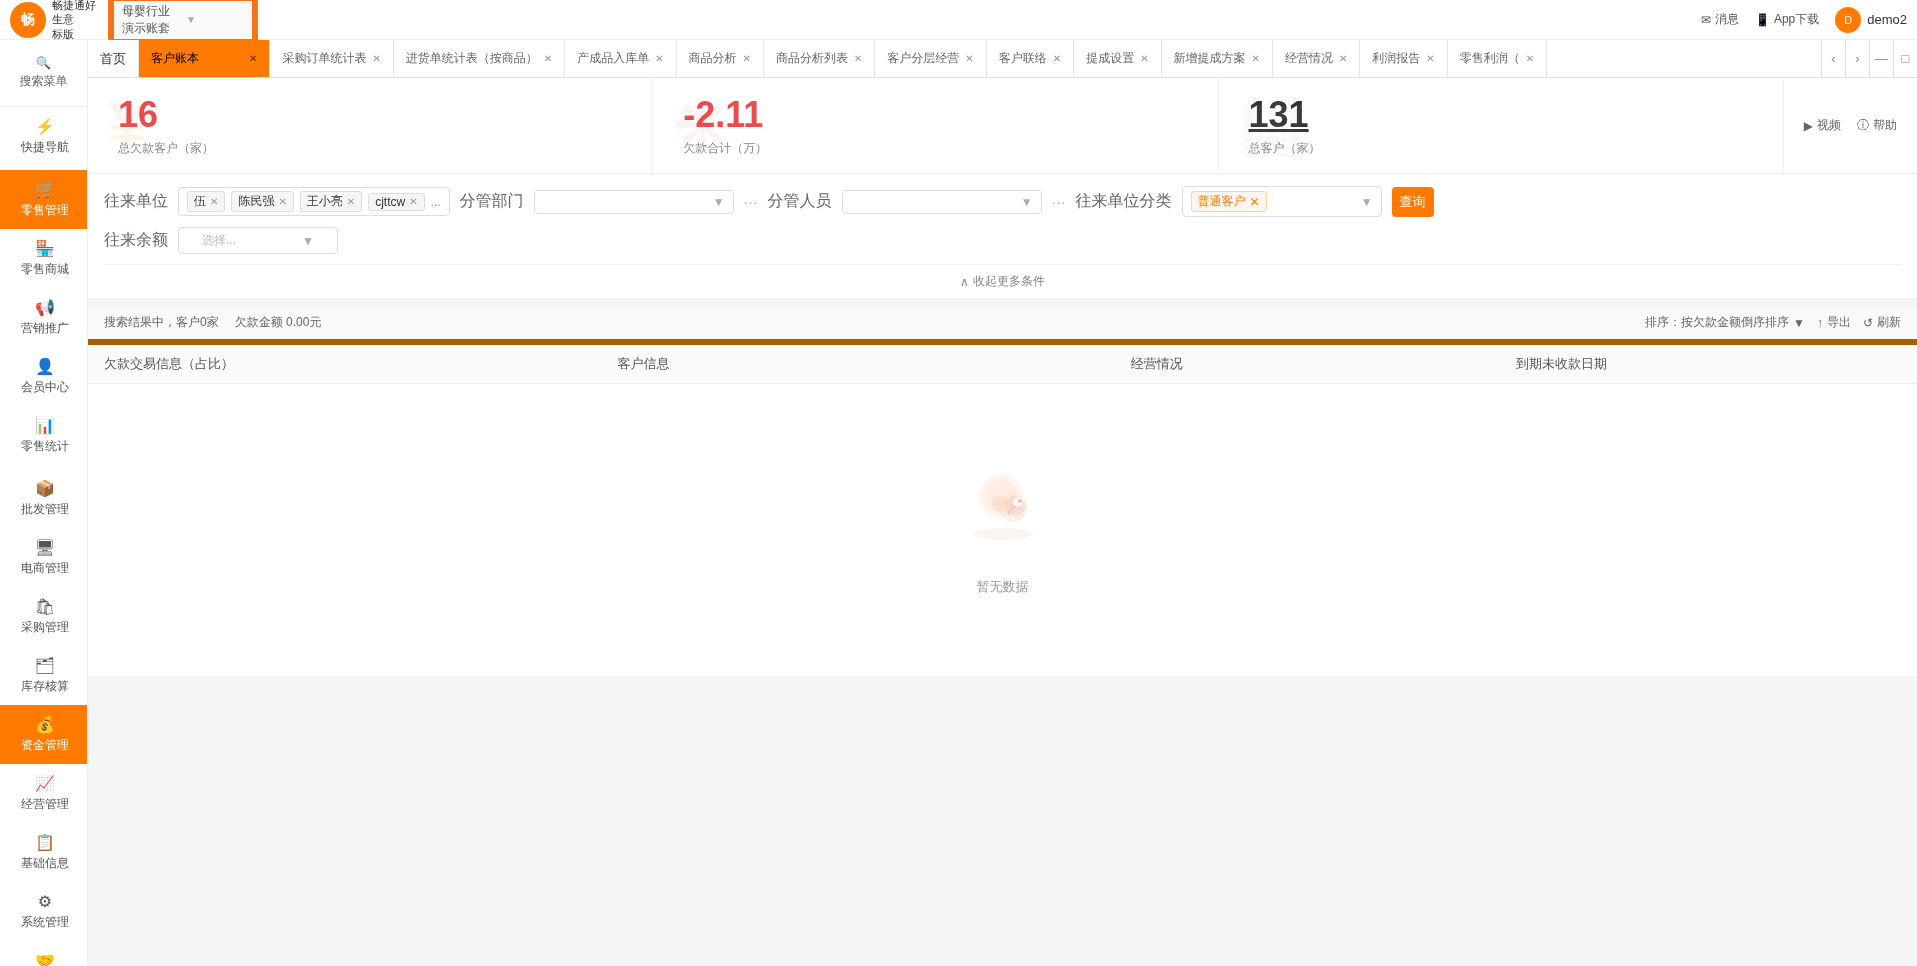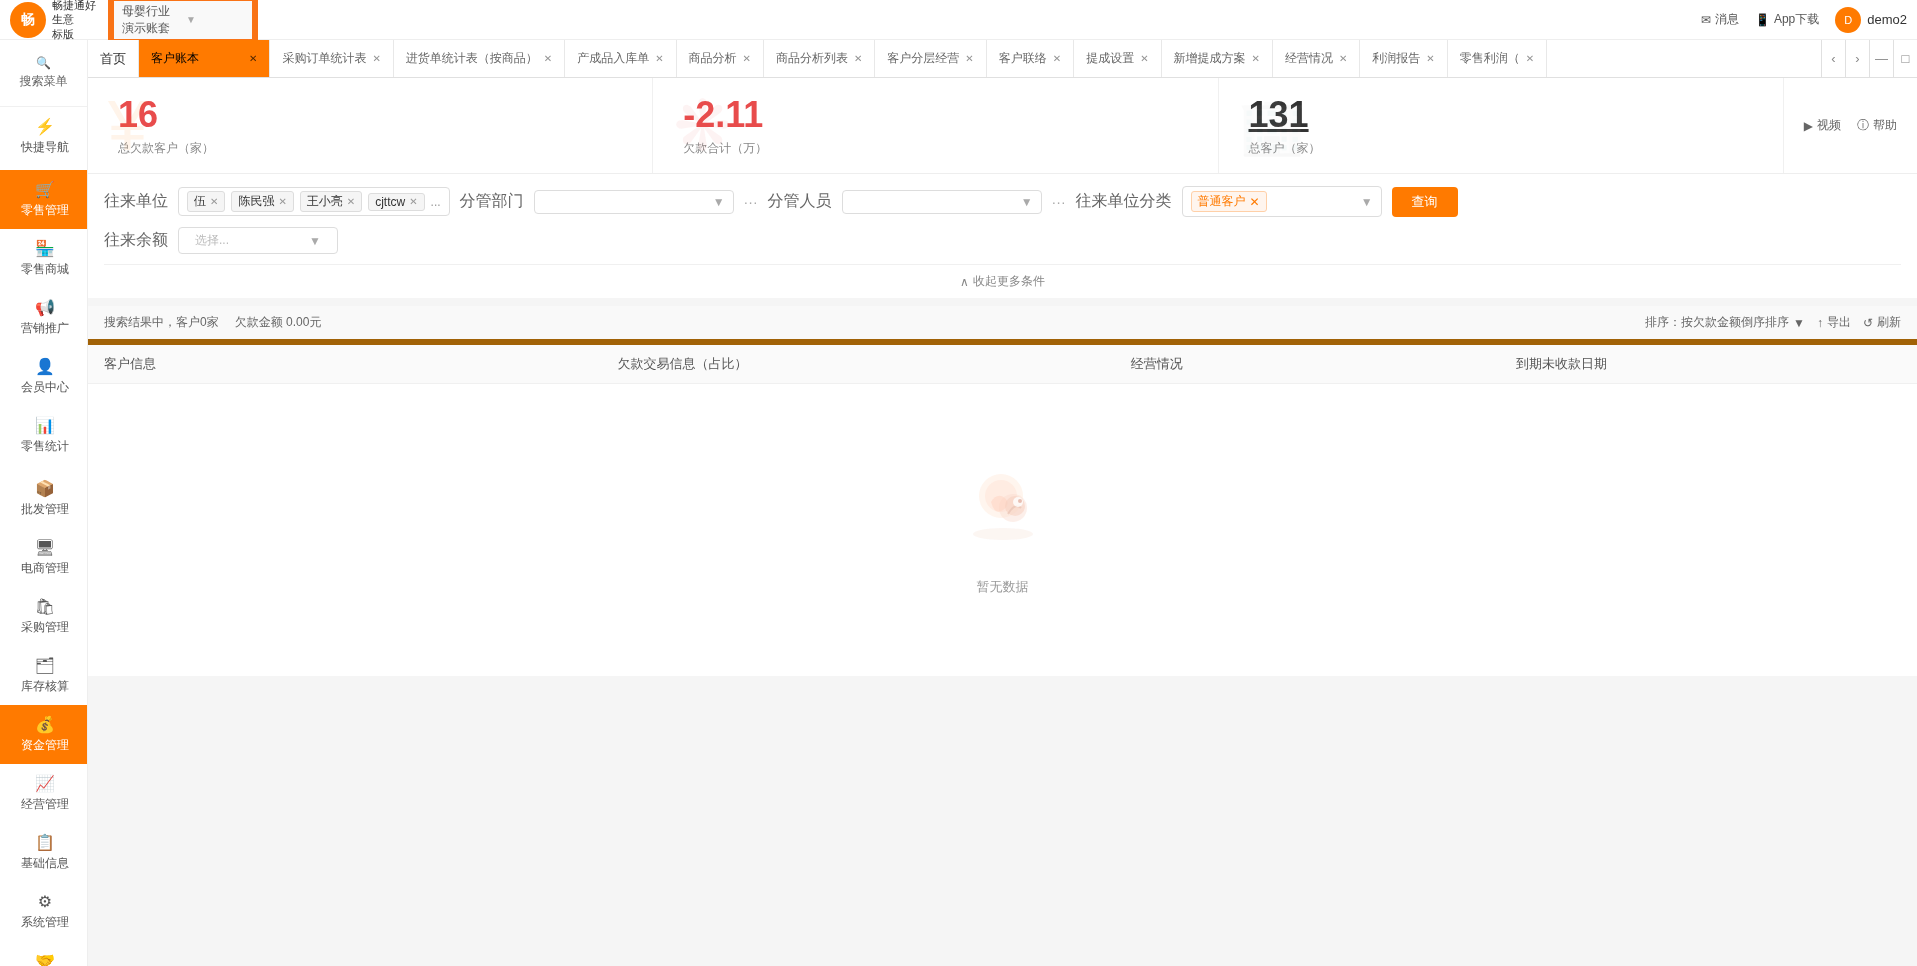--- a/index.html
+++ b/index.html
@@ -62,24 +62,24 @@
     .filter-bar { background: #fff; padding: 12px 16px 0; margin-bottom: 8px; }
     .filter-row { display: flex; align-items: center; flex-wrap: wrap; gap: 10px; margin-bottom: 10px; }
     .filter-label { font-size: 16px; color: #666; white-space: nowrap; }
     .filter-tags { display: flex; align-items: center; flex-wrap: wrap; gap: 6px; border: 1px solid #ddd; border-radius: 4px; padding: 3px 8px; min-height: 28px; min-width: 200px; }
     .filter-tag { display: flex; align-items: center; background: #f5f5f5; border: 1px solid #ddd; border-radius: 3px; padding: 1px 6px; font-size: 12px; gap: 4px; }
     .filter-tag .tag-close { cursor: pointer; color: #999; font-size: 10px; }
     .filter-more { color: #999; cursor: pointer; font-size: 12px; }
     .filter-select { display: flex; align-items: center; border: 1px solid #ddd; border-radius: 4px; padding: 4px 8px; min-width: 180px; font-size: 12px; color: #555; cursor: pointer; background: #fff; }
     .filter-select .arrow { margin-left: auto; color: #aaa; }
     .filter-dots { color: #aaa; cursor: pointer; font-size: 14px; }
-    .filter-input { border: 1px solid #ddd; border-radius: 4px; padding: 4px 16px; font-size: 12px; color: #555; min-width: 160px; display: flex; align-items: center; cursor: pointer; }
+    .filter-input { border: 1px solid #ddd; border-radius: 4px; padding: 4px 23px; font-size: 12px; color: #555; min-width: 160px; display: flex; align-items: center; cursor: pointer; }
     .filter-input .arrow { margin-left: auto; color: #aaa; }
     .filter-tag-selected { display: flex; align-items: center; background: #fff5ee; border: 1px solid #ffd0a8; border-radius: 3px; padding: 1px 6px; font-size: 12px; gap: 4px; color: #ff7a00; }
-    .query-btn { background: #ff7a00; color: #fff; border: none; border-radius: 4px; padding: 6px 20px; font-size: 13px; cursor: pointer; }
+    .query-btn { background: #ff7a00; color: #fff; border: none; border-radius: 4px; padding: 6px 8px; font-size: 13px; cursor: pointer; }
     .collapse-btn { display: flex; align-items: center; justify-content: center; gap: 4px; font-size: 12px; color: #888; cursor: pointer; padding: 8px 0; border-top: 1px solid #f0f0f0; }
 
     
     .results-bar { display: flex; align-items: center; padding: 8px 16px; background: #f9f9f9; border-bottom: 6px solid #a16207; font-size: 12px; color: #666; }
     .results-bar .right { margin-left: auto; display: flex; align-items: center; gap: 12px; }
     .sort-select { display: flex; align-items: center; gap: 4px; cursor: pointer; color: #666; font-size: 12px; }
     .action-btn { display: flex; align-items: center; gap: 4px; cursor: pointer; color: #666; font-size: 12px; }
 
     
     .table-wrap { background: #fff; }
@@ -373,22 +373,22 @@
           </div>
           <div class="action-btn">
             <span>↺</span>
             <span>刷新</span>
           </div>
         </div>
       </div>
 
       <div class="table-wrap">
         <div class="table-header">
+          <div class="table-header-cell">欠款交易信息（占比）</div>
           <div class="table-header-cell">客户信息</div>
-          <div class="table-header-cell">欠款交易信息（占比）</div>
           <div class="table-header-cell">经营情况</div>
           <div class="table-header-cell">到期未收款日期</div>
         </div>
 
         <div class="empty-state">
           <div class="empty-illustration">
             <svg width="100" height="80" viewBox="0 0 100 80" xmlns="http://www.w3.org/2000/svg">
               <ellipse cx="50" cy="70" rx="30" ry="6" fill="#f0d0c0" opacity="0.5"></ellipse>
               <circle cx="48" cy="32" r="22" fill="#ffd5b8" opacity="0.6"></circle>
               <circle cx="48" cy="32" r="16" fill="#ffb89a" opacity="0.5"></circle>

